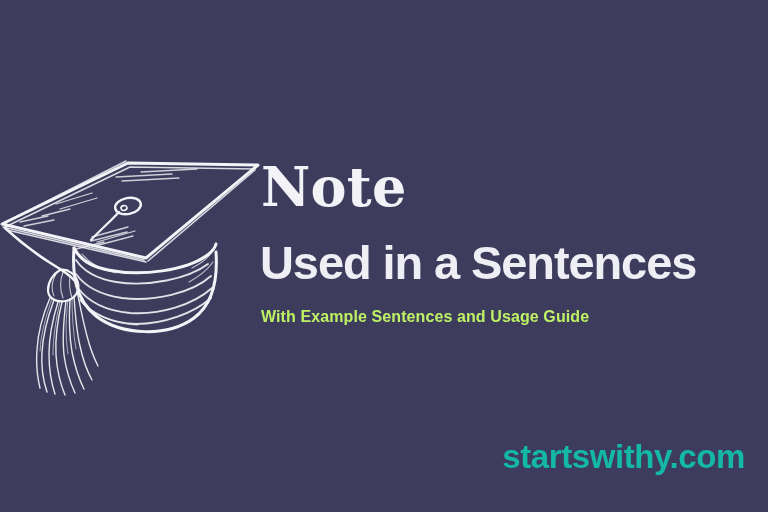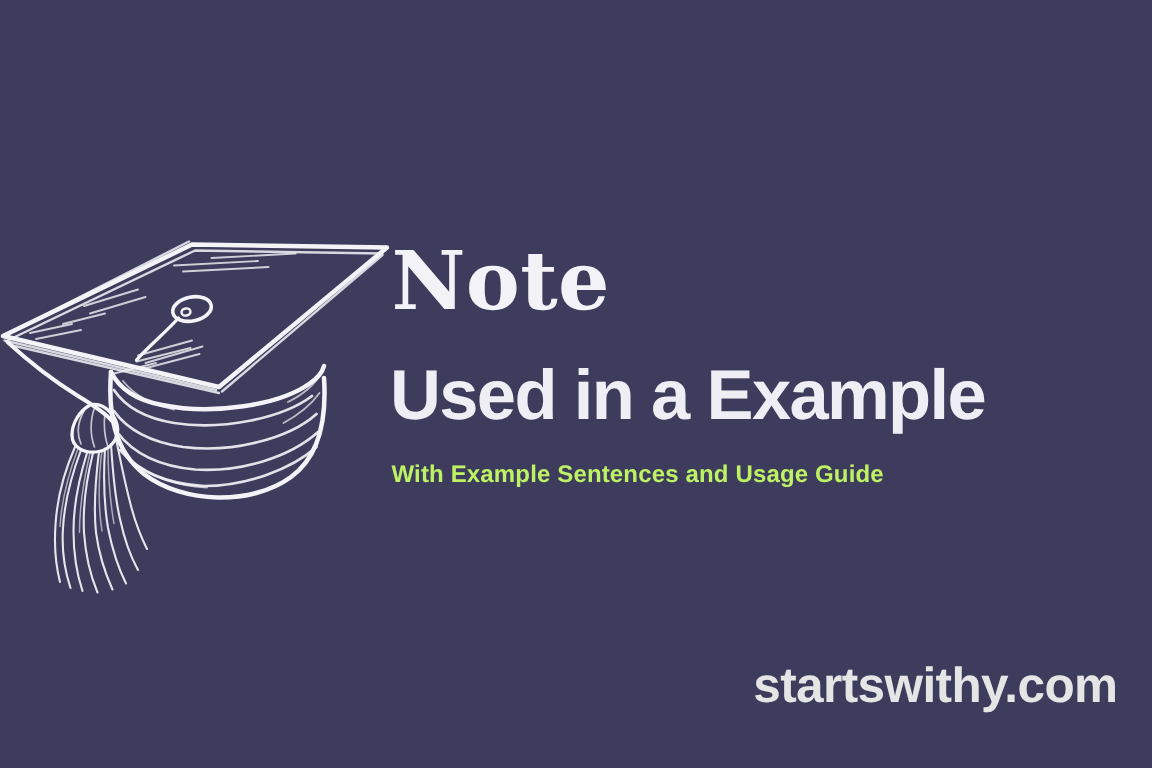--- a/index.html
+++ b/index.html
@@ -72,21 +72,21 @@
     white-space: nowrap;
   }
   #brand {
     position: absolute;
     right: 23px;
     top: 440px;
     font-family: "Liberation Sans", sans-serif;
     font-size: 33px;
     line-height: 1;
     font-weight: 700;
-    color: #e5e5e5;
+    color: #14b8a6;
     letter-spacing: -0.4px;
     white-space: nowrap;
   }
 </style>
 </head>
 <body>
 
 <div id="canvas">
 
   <div id="cap-illustration">
@@ -182,19 +182,19 @@
         <path d="M56 151 C50 167, 45 185, 44 203"></path>
         <path d="M64 154 C60 171, 57 189, 57 207"></path>
         <path d="M72 152 C70 168, 69 187, 72 206"></path>
         <path d="M76 150 C76 166, 77 184, 80 201"></path>
       </g>
     </svg>
   </div>
 
   <div id="headword">Note</div>
 
-  <div id="subtitle">Used in a Example</div>
+  <div id="subtitle">Used in a Sentences</div>
 
   <div id="tagline">With Example Sentences and Usage Guide</div>
 
   <div id="brand">startswithy.com</div>
 
 </div>
 
 </body></html>

